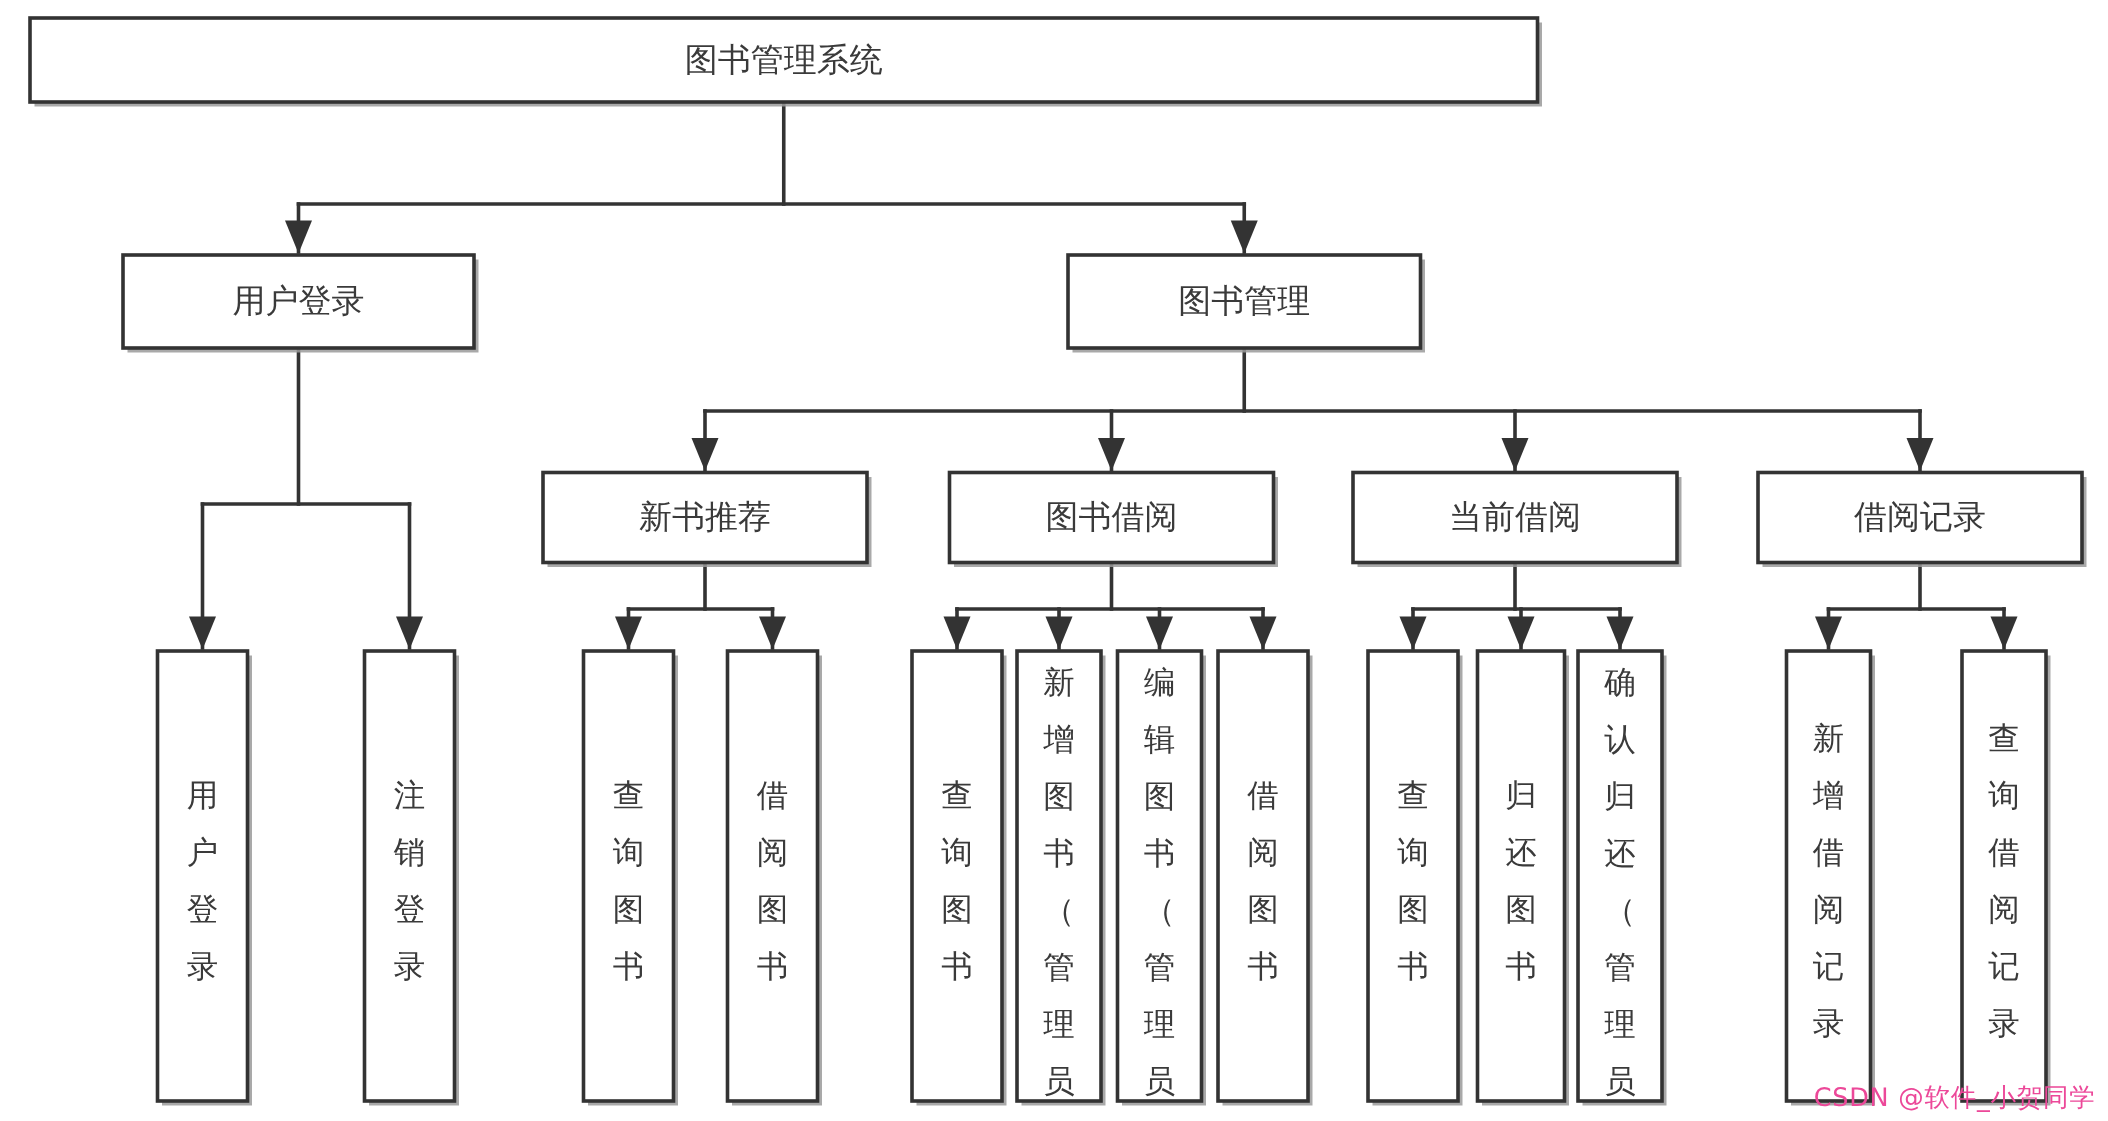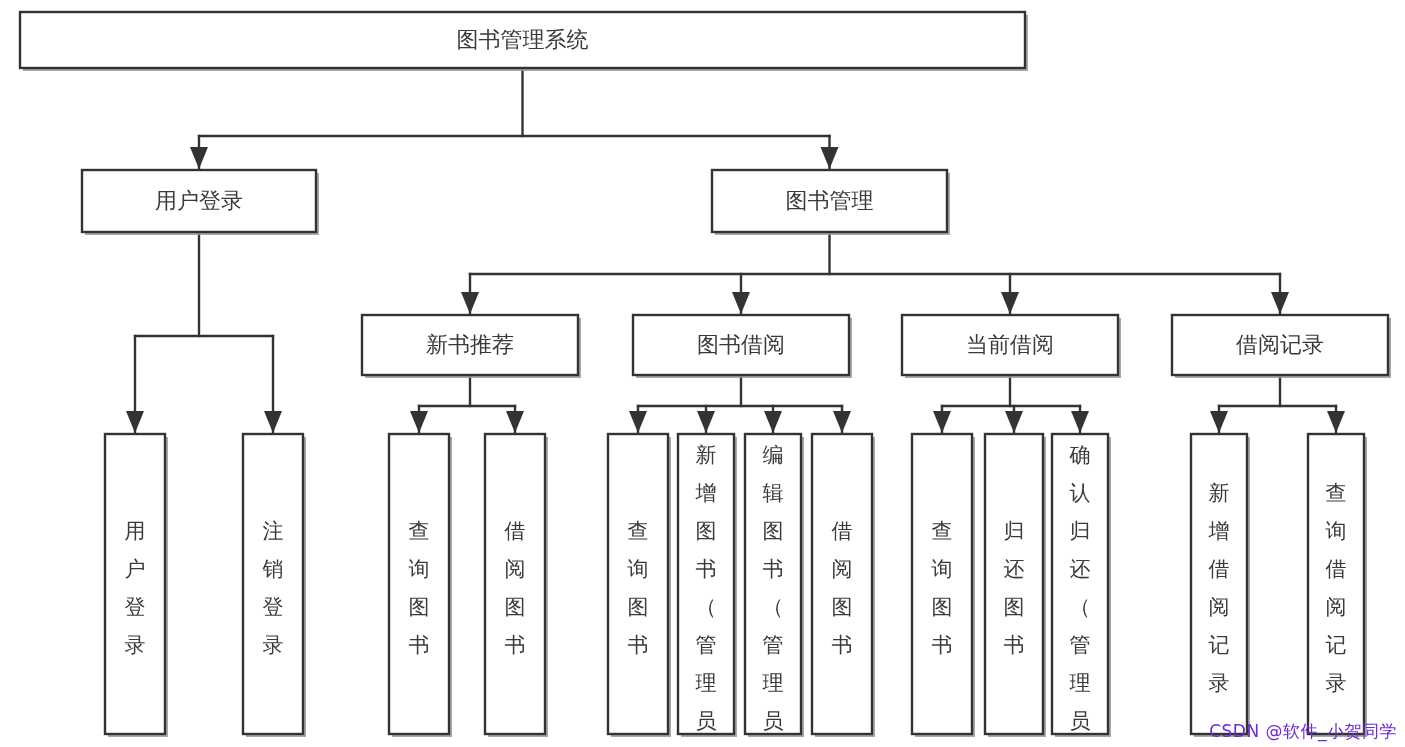--- a/index.html
+++ b/index.html
@@ -56,21 +56,21 @@
     font-family: "DejaVu Sans", "Liberation Sans", sans-serif;
     font-size: 21px;
     text-anchor: middle;
   }
   .watermark {
     position: absolute;
     right: 8px;
     bottom: 4px;
     font-family: "DejaVu Sans", "Liberation Sans", sans-serif;
     font-size: 17px;
-    color: #6d28d9;
+    color: #ec4899;
     white-space: nowrap;
     letter-spacing: 0.5px;
   }
 </style>
 </head>
 <body>
 
 <div id="diagram-root">
   <svg id="tree-svg" viewBox="0 0 1405 747">
     <g id="edges-layer">

